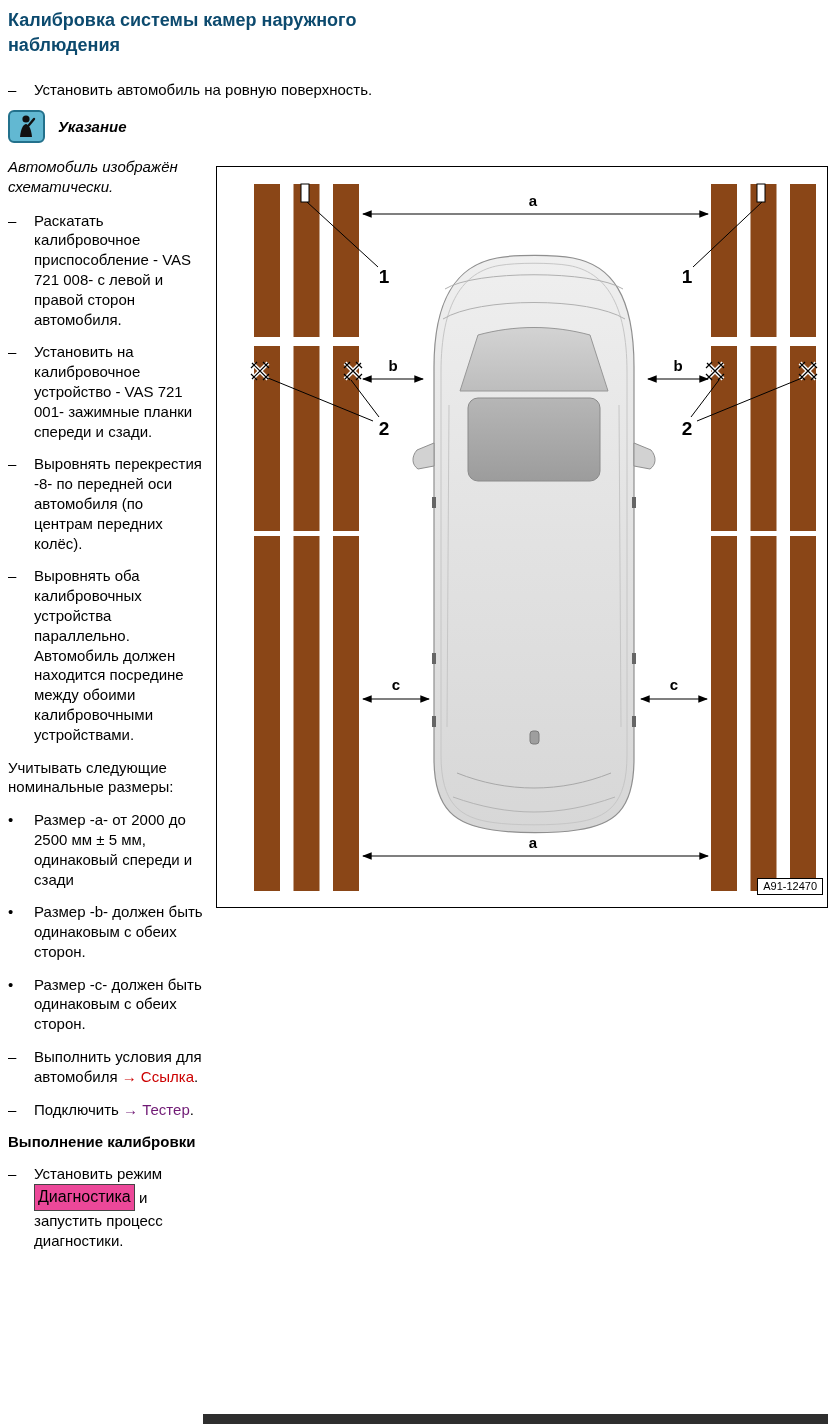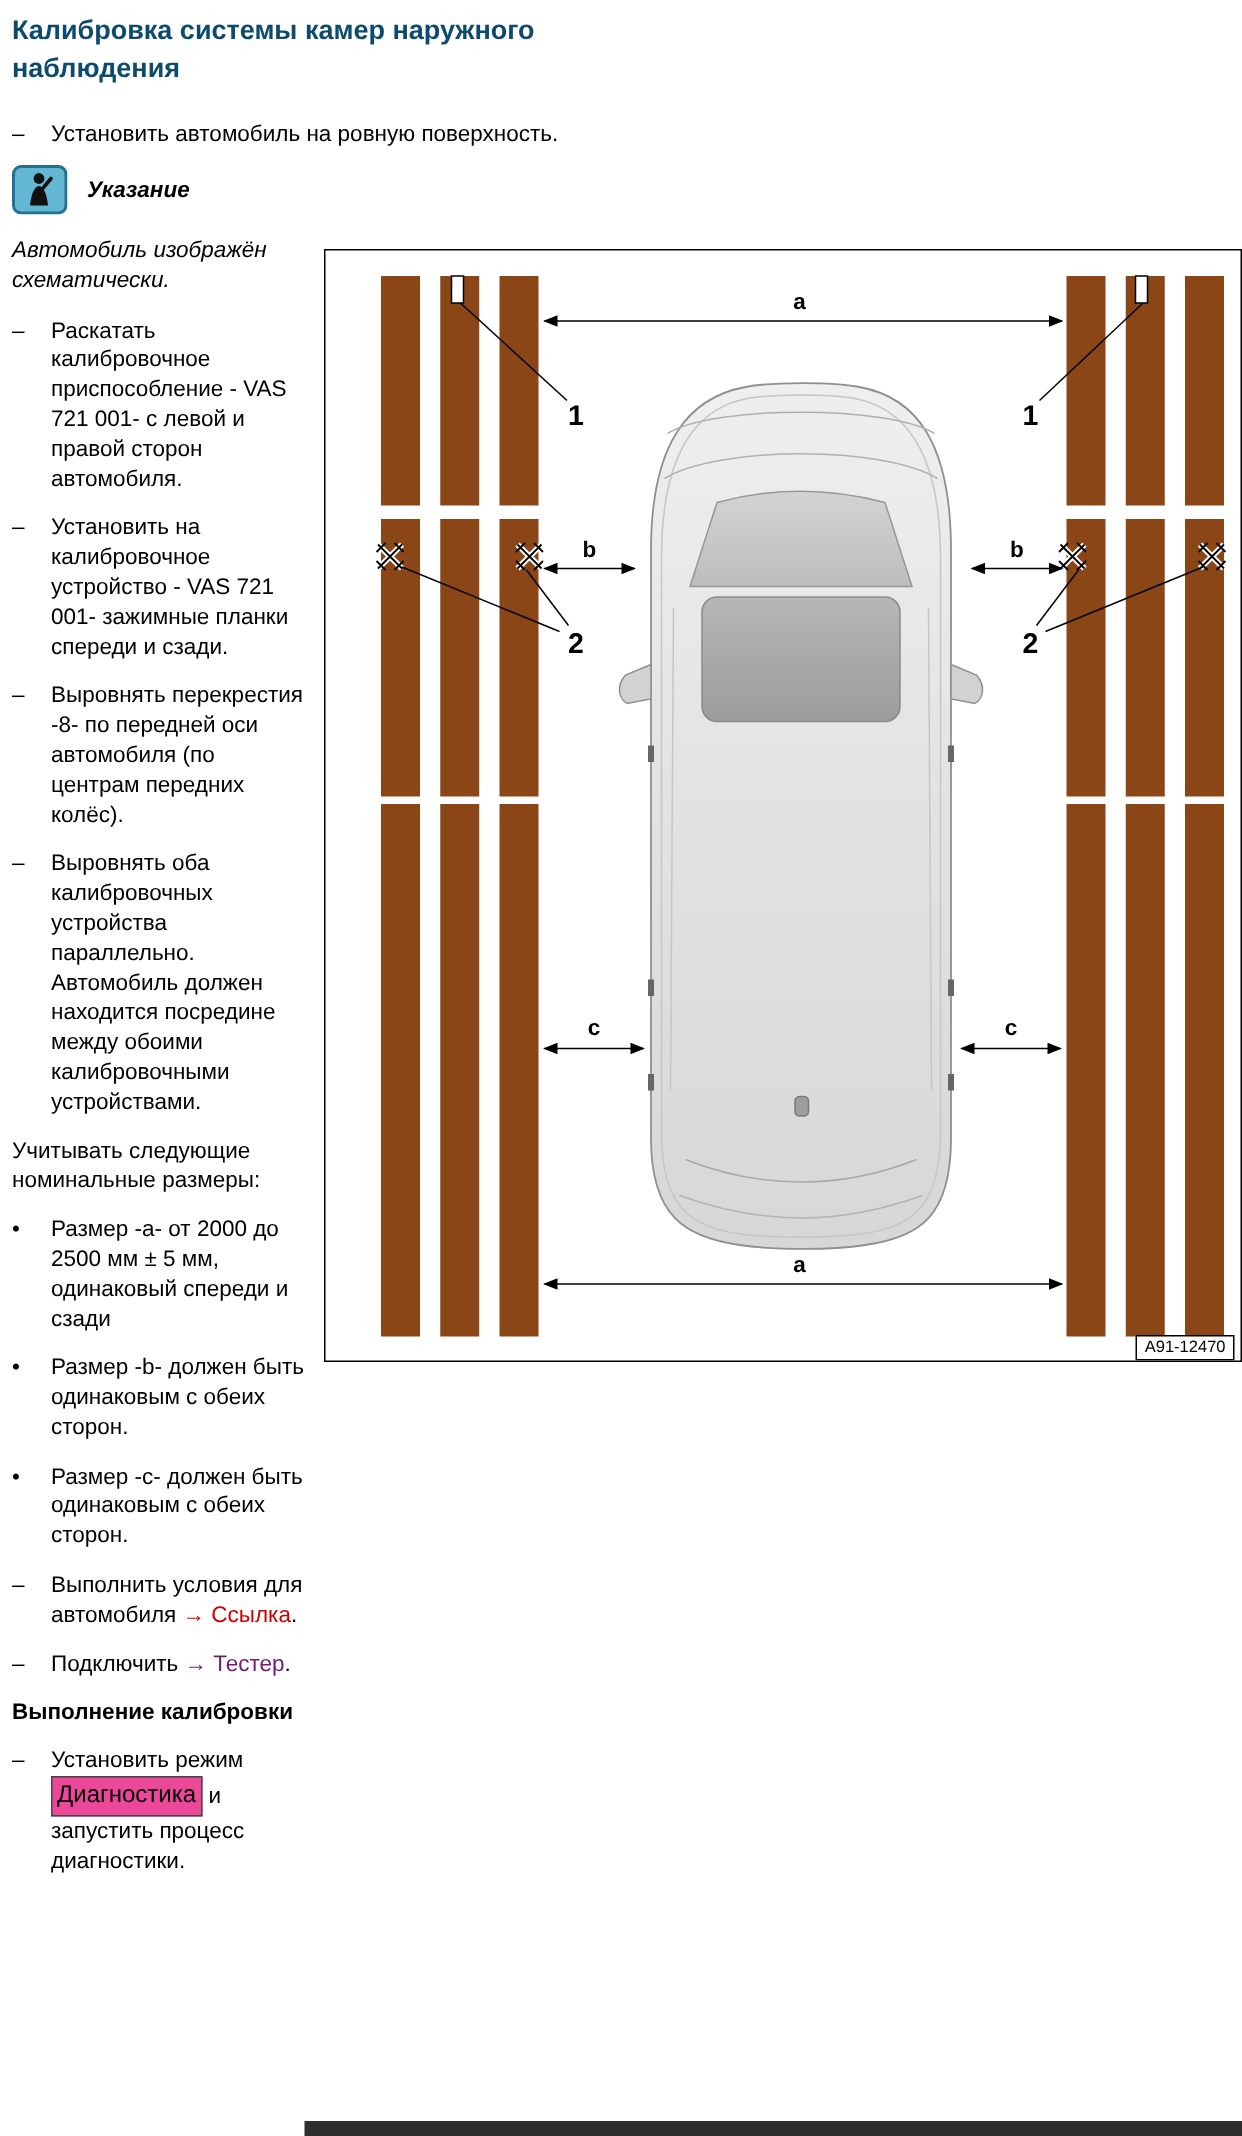--- a/index.html
+++ b/index.html
@@ -32,21 +32,21 @@
   .kbd{
     display:inline-block;border:1px solid #444;padding:0 3px;
     font-size:16px;line-height:1.55;background:#ec4899;vertical-align:1px;
   }
   .diagram{
     position:absolute;left:216px;top:166px;width:610px;height:740px;
     border:1px solid #000;background:#fff;
   }
   .diagram svg{display:block;}
   .ref-box{
-    position:absolute;right:4px;bottom:0;border:1px solid #000;
+    position:absolute;right:4px;bottom:12px;border:1px solid #000;
     font-size:11px;line-height:15px;padding:0 5px;background:#fff;
   }
   .bottom-bar{position:absolute;left:203px;right:0;bottom:0;height:10px;background:#2e2e2e;}
   text{font-family:"Liberation Sans",sans-serif;fill:#000;}
   .dim-label{font-weight:bold;font-size:15px;}
   .callout{font-weight:bold;font-size:19px;}
 </style>
 </head>
 <body>
 
@@ -69,21 +69,21 @@
       </svg>
     </span>
     <span class="note-label">Указание</span>
   </div>
 
   <div class="left-col">
     <p class="italic-note">Автомобиль изображён схематически.</p>
 
     <div class="step">
       <span class="dash">–</span>
-      <span class="body">Раскатать калибровочное приспособление - VAS 721 001- с левой и правой сторон автомобиля.</span>
+      <span class="body">Раскатать калибровочное приспособление - VAS 721 008- с левой и правой сторон автомобиля.</span>
     </div>
 
     <div class="step">
       <span class="dash">–</span>
       <span class="body">Установить на калибровочное устройство - VAS 721 001- зажимные планки спереди и сзади.</span>
     </div>
 
     <div class="step">
       <span class="dash">–</span>
       <span class="body">Выровнять перекрестия -8- по передней оси автомобиля (по центрам передних колёс).</span>

